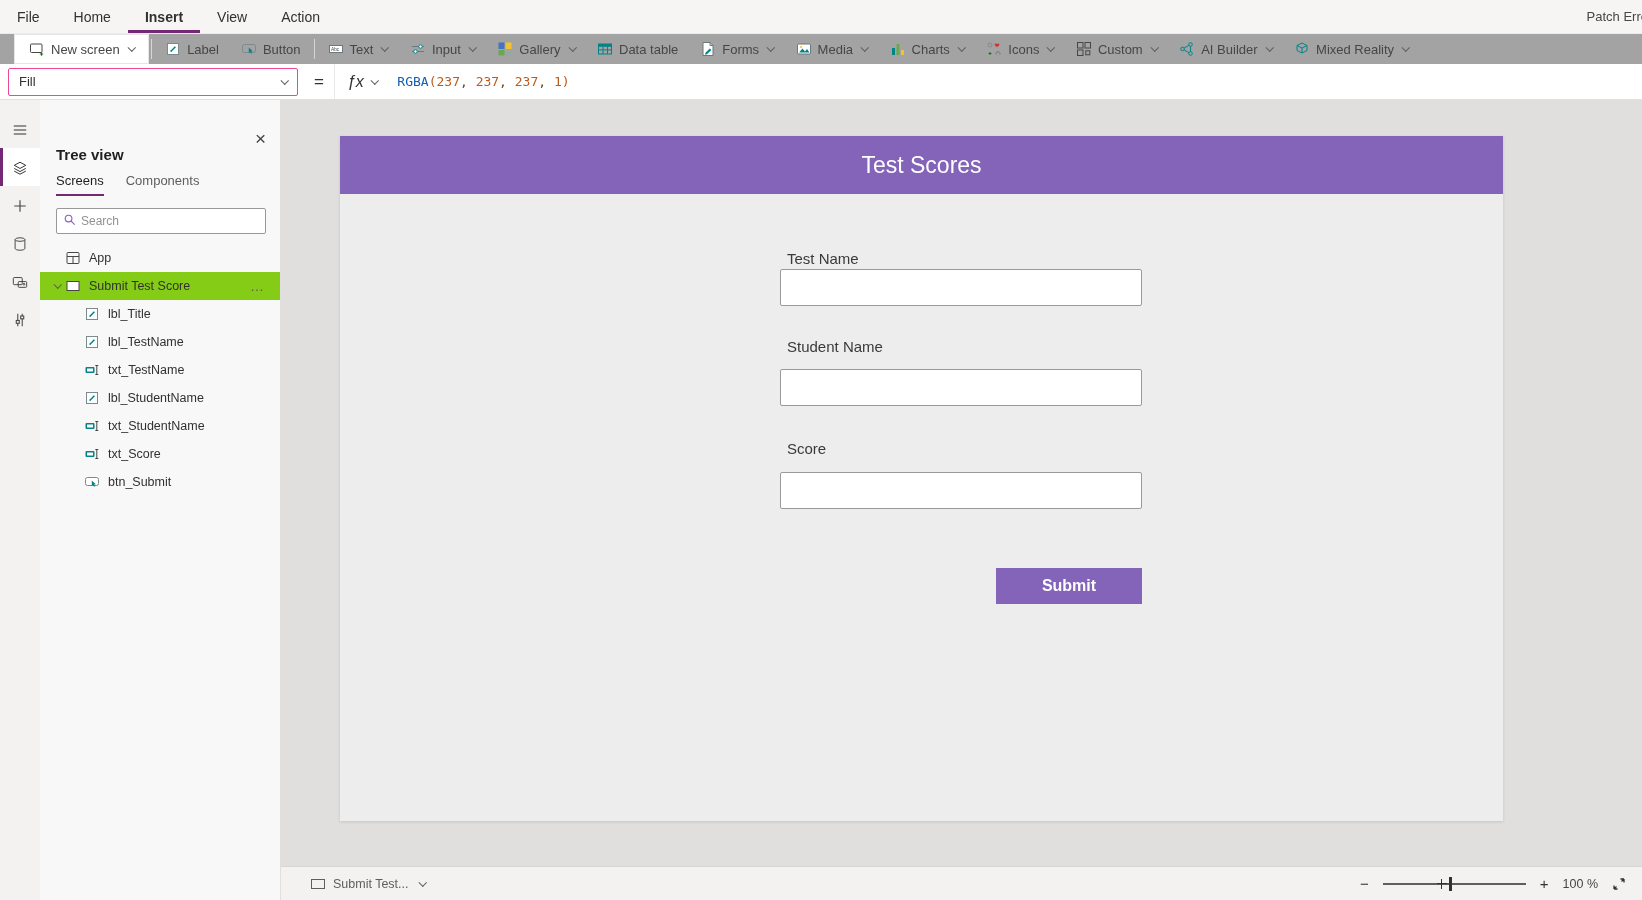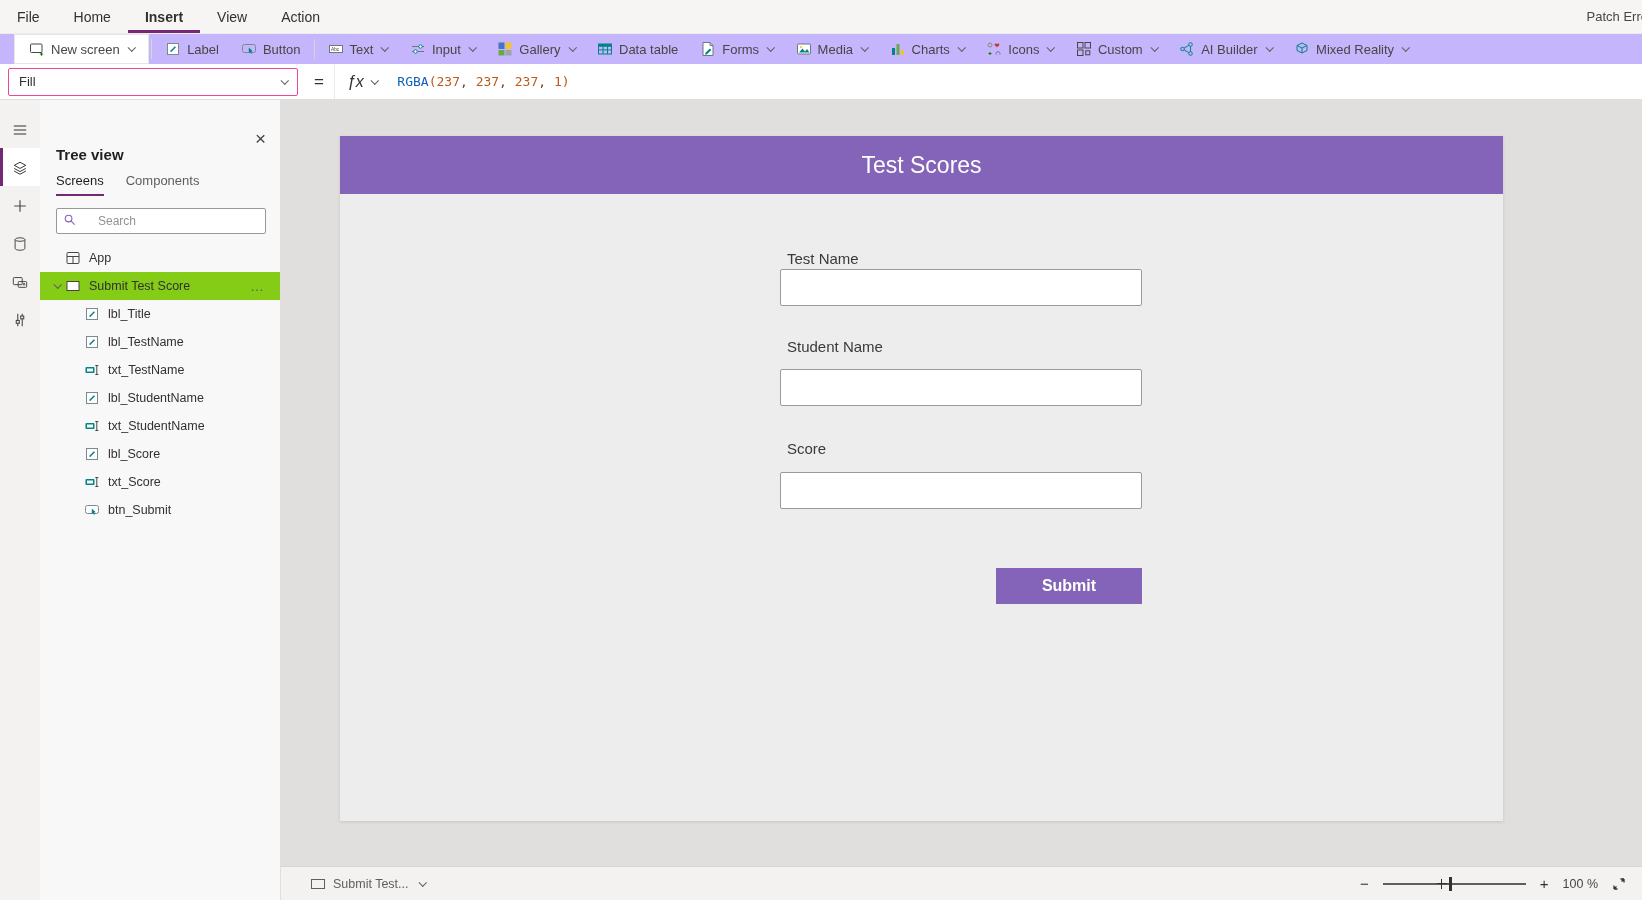--- a/index.html
+++ b/index.html
@@ -7,21 +7,21 @@
   body { font-family:"Liberation Sans", sans-serif; background:#fff; color:#323130; }
 
   
   .menu-bar { height:34px; background:#f6f5f4; border-bottom:1px solid #edebe9;
               display:flex; align-items:stretch; position:relative; overflow:hidden; }
   .menu-item { display:flex; align-items:center; padding:0 17px; font-size:14px; color:#323130; cursor:pointer; }
   .menu-item.active { font-weight:bold; border-bottom:3px solid #742774; padding-top:3px; }
   .app-name { position:absolute; right:-6px; top:9px; font-size:13px; color:#484644; white-space:nowrap; }
 
   
-  .ribbon { height:30px; background:#c4b5fd; display:flex; align-items:stretch; font-size:13px; color:#484644; }
+  .ribbon { height:30px; background:#a3a3a3; display:flex; align-items:stretch; font-size:13px; color:#484644; }
   .rbn-btn { display:flex; align-items:center; gap:6px; padding:0 11px; cursor:pointer; white-space:nowrap; }
   .new-screen { background:#fff; border:1px solid #e8e6e4; margin-left:14px; padding:0 14px; }
   .rbn-sep { width:1px; background:#d8d6d4; margin:5px 2px; }
   .ico { width:16px; height:16px; display:inline-flex; flex:none; }
   .ico svg { width:16px; height:16px; }
 
   .chev { display:inline-block; width:5.5px; height:5.5px; border-right:1.3px solid #605e5c;
           border-bottom:1.3px solid #605e5c; transform:rotate(45deg) translate(-1px,-1px); margin-left:3px; }
 
   
@@ -46,21 +46,21 @@
 
   
   .tree-panel { width:241px; background:#f8f8f8; border-right:1px solid #e1dfdd; display:flex; flex-direction:column; }
   .panel-header { display:flex; align-items:center; justify-content:space-between; padding:14px 14px 4px 16px; }
   .panel-title { font-size:15px; font-weight:bold; color:#201f1e;margin-top:32px; }
   .panel-close { font-size:19px; line-height:14px; color:#484644; cursor:pointer; }
   .tabs { display:flex; gap:22px; padding:6px 16px 0 16px; font-size:13px; }
   .tab { padding-bottom:6px; color:#605e5c; cursor:pointer; }
   .tab.active { color:#201f1e; border-bottom:2px solid #742774; }
   .search-box { margin:12px 14px 4px 16px; height:26px; background:#fff; border:1px solid #9a9896; border-radius:2px;
-                display:flex; align-items:center; padding:0 6px; gap:22px; }
+                display:flex; align-items:center; padding:0 6px; gap:5px; }
   .search-box svg { width:13px; height:13px; flex:none; }
   .search-box input { border:none; outline:none; width:100%; font-size:12px; font-family:inherit; color:#323130; background:transparent; }
   .search-box input::placeholder { color:#949290; }
 
   .tree { margin-top:6px; }
   .tree-row { height:28px; display:flex; align-items:center; font-size:12.5px; color:#323130; padding-left:8px; cursor:pointer; }
   .chev-slot { width:17px; display:inline-flex; justify-content:center; flex:none; }
   .t-icon { width:16px; height:16px; margin-right:8px; flex:none; display:inline-flex; }
   .t-icon svg { width:16px; height:16px; }
   .tree-row.screen-row { background:#84cc16; }
@@ -419,30 +419,20 @@
               <rect x="1.5" y="5" width="9" height="6" rx="1" fill="#038387"></rect>
               <rect x="3" y="6.5" width="6" height="3" fill="#fff"></rect>
               <path d="M12.8 3.5v9M11.3 3.5h3M11.3 12.5h3" stroke="#484644"></path>
             </svg>
         </span>
         <span>txt_StudentName</span>
       </div>
       <div class="tree-row child">
         <span class="t-icon">
           <svg viewBox="0 0 16 16" fill="none">
-              <rect x="2.5" y="2.5" width="11" height="11" stroke="#7a8a8e" fill="#fff"></rect>
-              <path d="M6 10.2L10.4 5.8" stroke="#038387" stroke-width="1.5"></path>
-              <path d="M5.4 10.9l1.7-.4-1.3-1.3z" fill="#038387"></path>
-            </svg>
-        </span>
-        <span>lbl_Score</span>
-      </div>
-      <div class="tree-row child">
-        <span class="t-icon">
-          <svg viewBox="0 0 16 16" fill="none">
               <rect x="1.5" y="5" width="9" height="6" rx="1" fill="#038387"></rect>
               <rect x="3" y="6.5" width="6" height="3" fill="#fff"></rect>
               <path d="M12.8 3.5v9M11.3 3.5h3M11.3 12.5h3" stroke="#484644"></path>
             </svg>
         </span>
         <span>txt_Score</span>
       </div>
       <div class="tree-row child">
         <span class="t-icon">
           <svg viewBox="0 0 16 16" fill="none">

